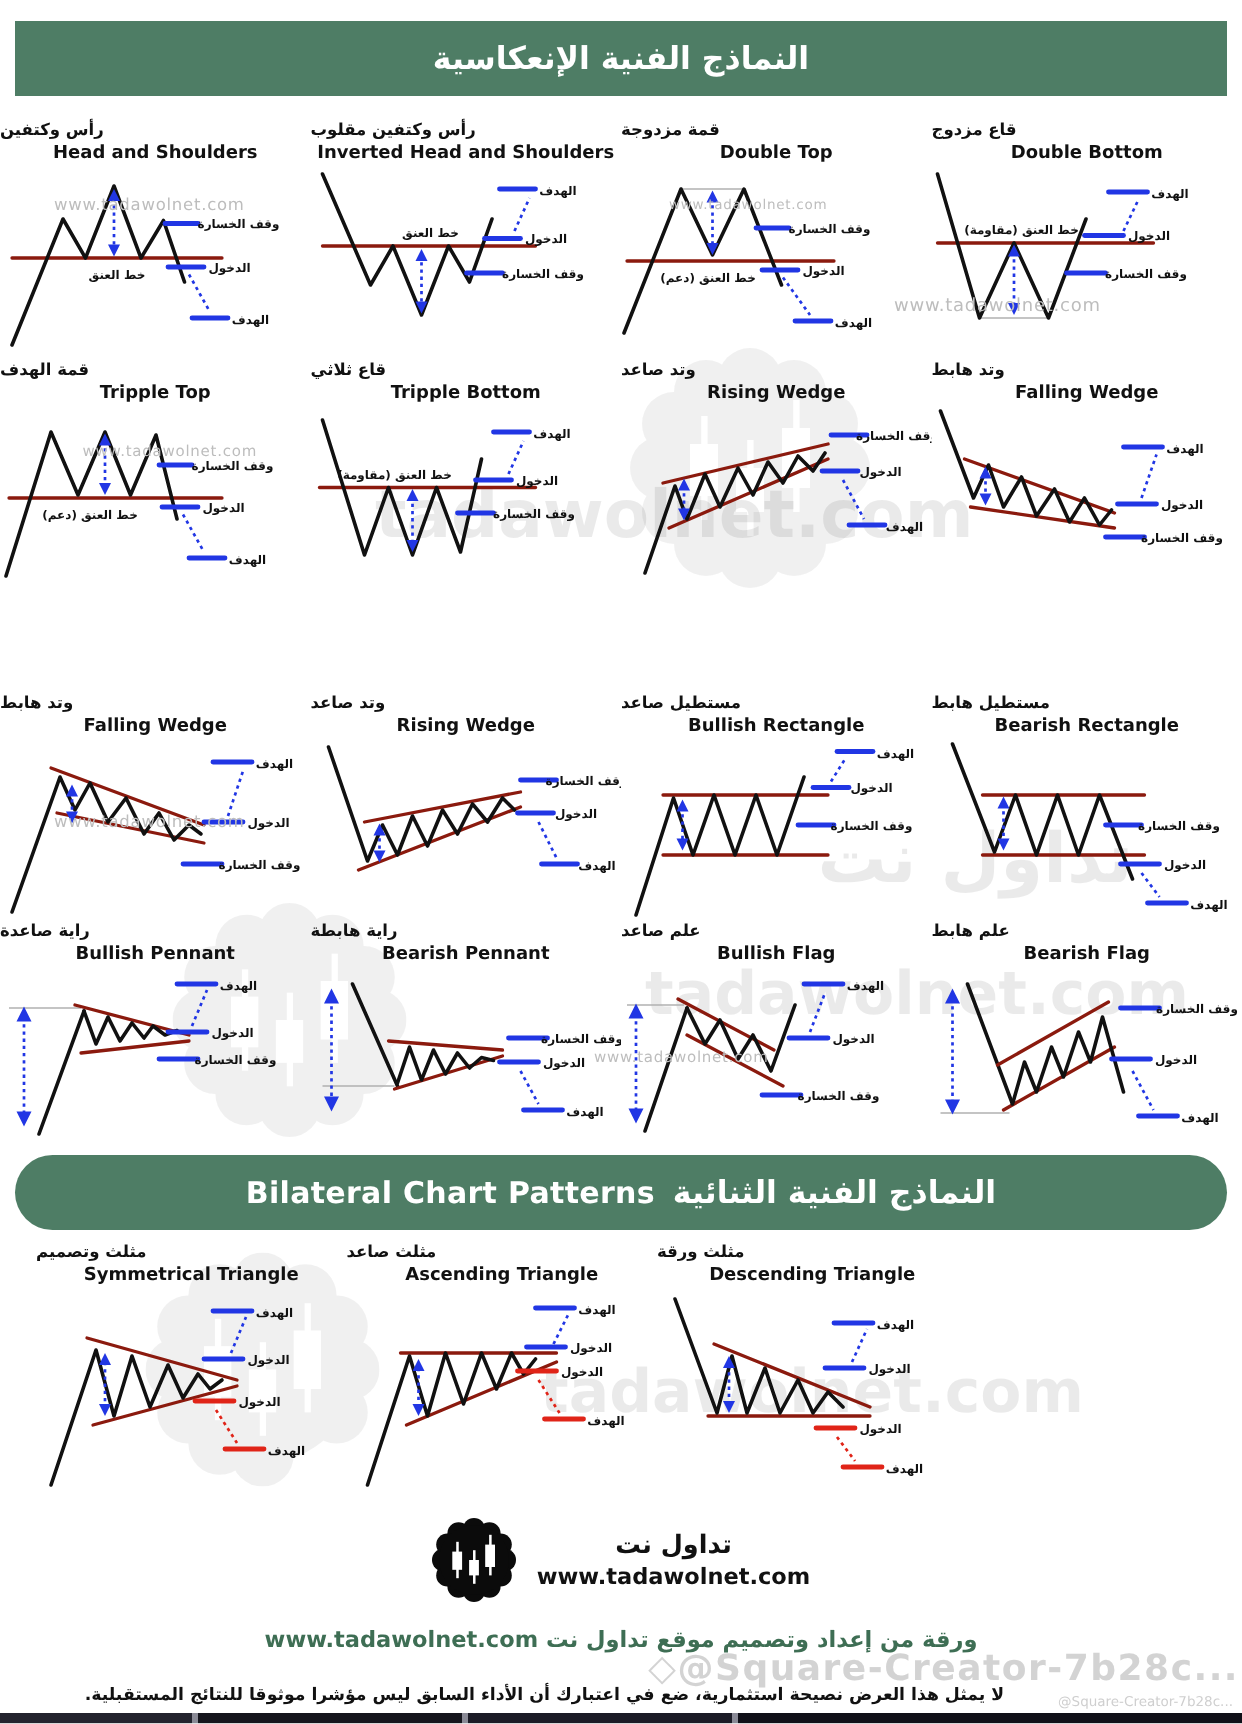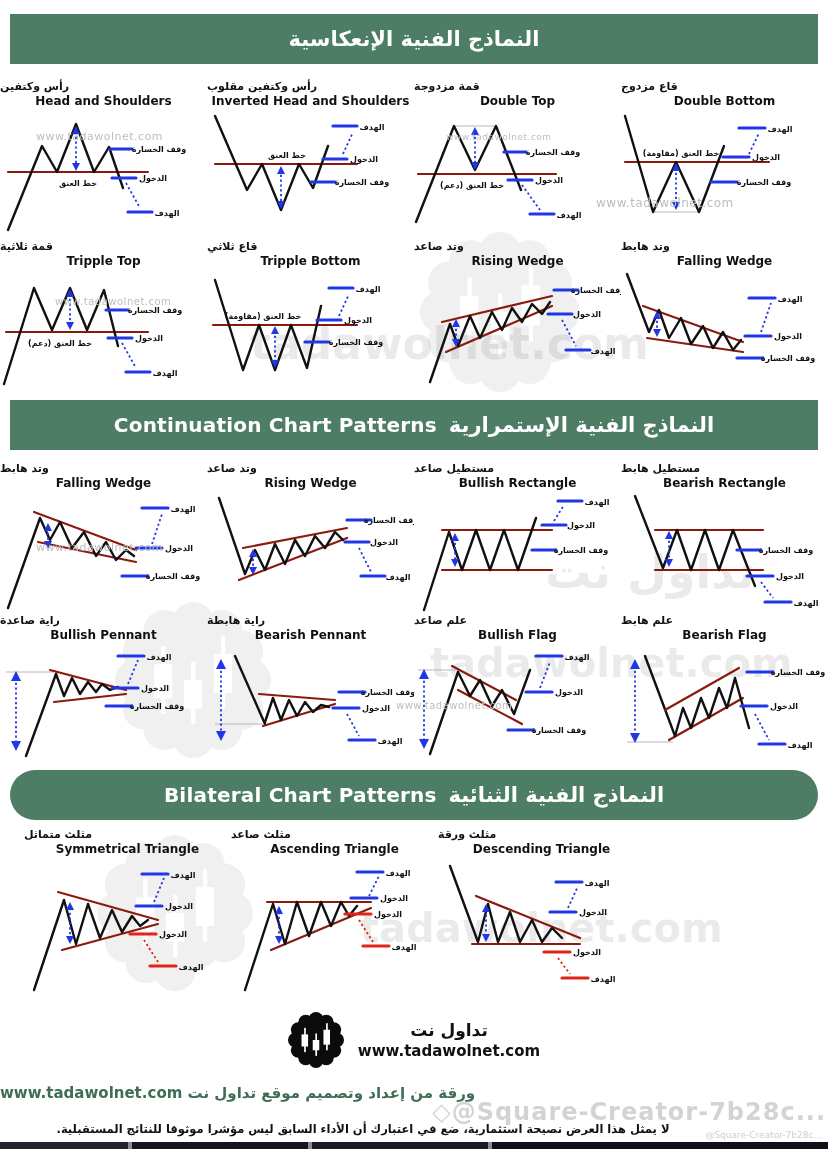--- a/index.html
+++ b/index.html
@@ -30,21 +30,21 @@
   
   .wm-sm{position:absolute;color:#bdbdbd;font-size:11px;letter-spacing:.5px;z-index:3;}
   .ghost-txt{position:absolute;color:#000;opacity:.08;font-weight:bold;z-index:0;white-space:nowrap;}
   .ghost-logo{position:absolute;z-index:0;opacity:.75;}
   
   .footer-brand{position:absolute;left:0;width:828px;top:1012px;display:flex;
                 align-items:center;justify-content:center;gap:14px;z-index:2;}
   .fb-txt{display:flex;flex-direction:column;align-items:center;}
   .fb-ar{font-size:17px;font-weight:bold;}
   .fb-site{font-size:15px;font-weight:bold;margin-top:2px;}
-  .credit{position:absolute;left:0;width:828px;top:1084px;text-align:left;
+  .credit{position:absolute;left:0;width:828px;top:1084px;text-align:center;
           color:#3e6e54;font-weight:bold;font-size:15px;z-index:2;}
   .credit .site{direction:ltr;unicode-bidi:embed;}
   .disclaimer{position:absolute;left:0;width:726px;top:1122px;text-align:center;
               font-size:11.5px;font-weight:bold;z-index:1;}
   .creator-wm{position:absolute;right:2px;top:1098px;font-size:24px;font-weight:bold;
               color:#c9c9c9;opacity:.8;z-index:4;letter-spacing:1px;}
   .creator-wm-sm{position:absolute;right:6px;top:1130px;font-size:9px;color:#cfcfcf;z-index:4;}
   .bottom-bar{position:absolute;left:0;bottom:0;width:828px;height:7px;display:flex;z-index:5;}
   .bottom-bar .s1{background:#23232e;flex:0 0 128px;}
   .bottom-bar .d{background:#8a8a96;flex:0 0 4px;}
@@ -237,21 +237,21 @@
         <line class="bb" x1="90" y1="72" x2="116" y2="72"></line>
         <text class="lb" x="143" y="75" text-anchor="middle" direction="rtl">وقف الخسارة</text>
         <text class="lb" x="60" y="46" text-anchor="middle" direction="rtl">خط العنق (مقاومة)</text>
       </svg>
     </div>
   </div>
 
   <div class="prow" style="top:238px;">
 
     <div class="card">
-      <div class="t-ar" dir="rtl">قمة ثلاثية</div>
+      <div class="t-ar" dir="rtl">قمة الهدف</div>
       <div class="t-en">Tripple Top</div>
       <svg class="diag" width="207" height="124" viewBox="0 0 207 124">
         <line class="tl" x1="6" y1="62" x2="148" y2="62"></line>
         <path class="pl" d="M4,114 L34,18 L52,60 L70,18 L87,60 L104,20 L118,76"></path>
         <g>
           <line class="bd" x1="70" y1="24" x2="70" y2="55"></line>
           <polygon class="ah" points="70,19 66,27 74,27"></polygon>
             <polygon class="ah" points="70,60 66,52 74,52"></polygon>
         </g>
         <line class="bb" x1="106" y1="40" x2="128" y2="40"></line>
@@ -325,24 +325,20 @@
         <text class="lb" x="169" y="32" text-anchor="middle" direction="rtl">الهدف</text>
         <line class="bd" x1="140" y1="62" x2="150" y2="33"></line>
         <line class="bb" x1="124" y1="66" x2="150" y2="66"></line>
         <text class="lb" x="167" y="69" text-anchor="middle" direction="rtl">الدخول</text>
         <line class="bb" x1="116" y1="88" x2="142" y2="88"></line>
         <text class="lb" x="167" y="91" text-anchor="middle" direction="rtl">وقف الخسارة</text>
       </svg>
     </div>
   </div>
 
-  <div class="hdr" style="top:400px;">
-    <span class="hdr-en">Continuation Chart Patterns</span>
-    <span class="hdr-ar" dir="rtl">النماذج الفنية الإستمرارية</span>
-  </div>
 
   <div class="prow" style="top:460px;">
 
     <div class="card">
       <div class="t-ar" dir="rtl">وتد هابط</div>
       <div class="t-en">Falling Wedge</div>
       <svg class="diag" width="207" height="124" viewBox="0 0 207 124">
         <line class="tl" x1="34" y1="20" x2="136" y2="58"></line>
         <line class="tl" x1="38" y1="50" x2="136" y2="70"></line>
         <path class="pl" d="M8,116 L40,26 L50,48 L60,30 L72,56 L84,40 L96,64 L106,50 L116,68 L126,58 L134,64"></path>
@@ -528,21 +524,21 @@
   </div>
 
   <div class="hdr" style="top:770px;border-radius:25px;">
     <span class="hdr-en">Bilateral Chart Patterns</span>
     <span class="hdr-ar" dir="rtl">النماذج الفنية الثنائية</span>
   </div>
 
   <div class="prow" style="top:826px;padding-left:24px;">
 
     <div class="card">
-      <div class="t-ar" dir="rtl">مثلث متماثل</div>
+      <div class="t-ar" dir="rtl">مثلث وتصميم</div>
       <div class="t-en">Symmetrical Triangle</div>
       <svg class="diag" width="207" height="140" viewBox="0 0 207 140">
         <line class="tl" x1="34" y1="34" x2="134" y2="62"></line>
         <line class="tl" x1="38" y1="92" x2="134" y2="66"></line>
         <path class="pl" d="M10,132 L40,42 L52,86 L64,46 L76,80 L88,52 L98,74 L108,58 L116,68 L124,62"></path>
         <g>
           <line class="bd" x1="46" y1="50" x2="46" y2="80"></line>
           <polygon class="ah" points="46,44 42,52 50,52"></polygon>
             <polygon class="ah" points="46,86 42,78 50,78"></polygon>
         </g>

